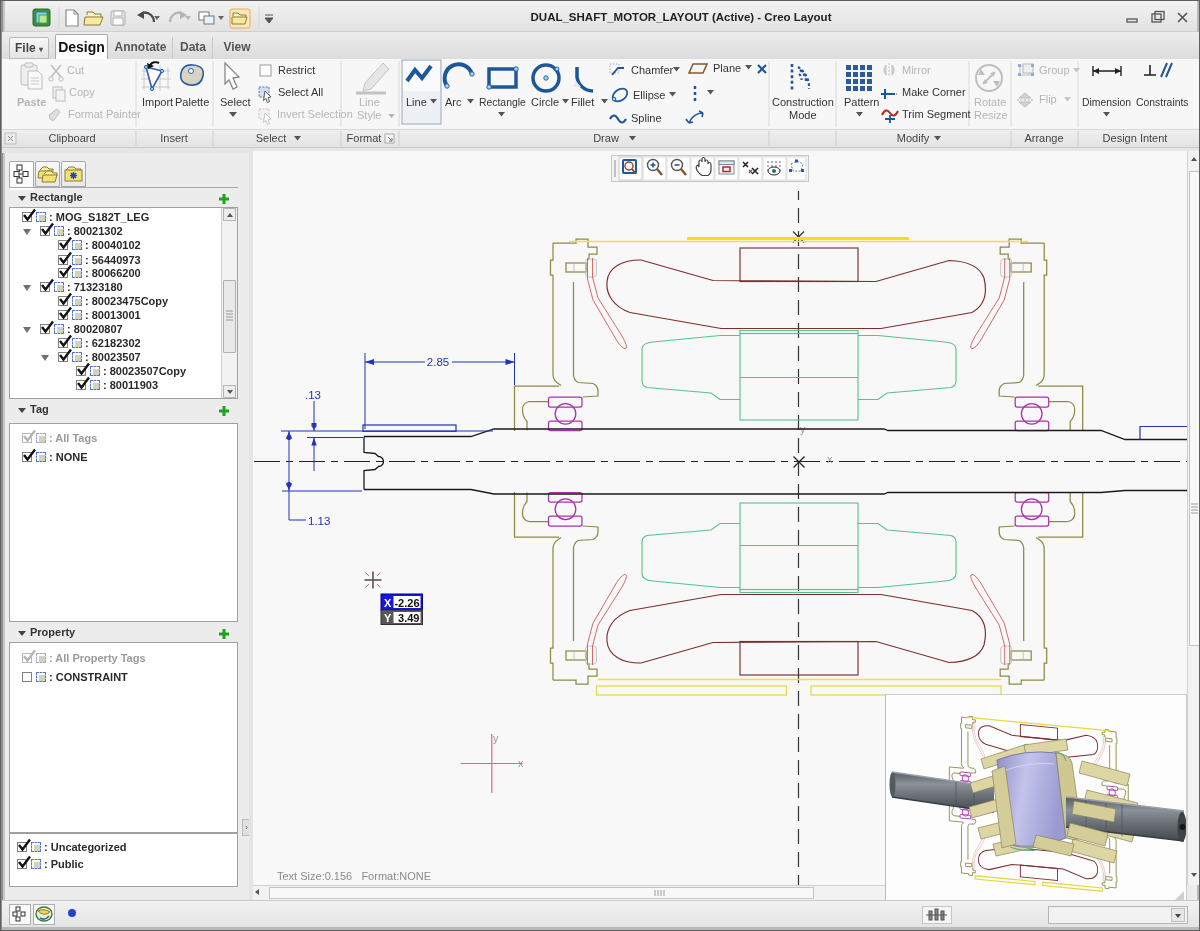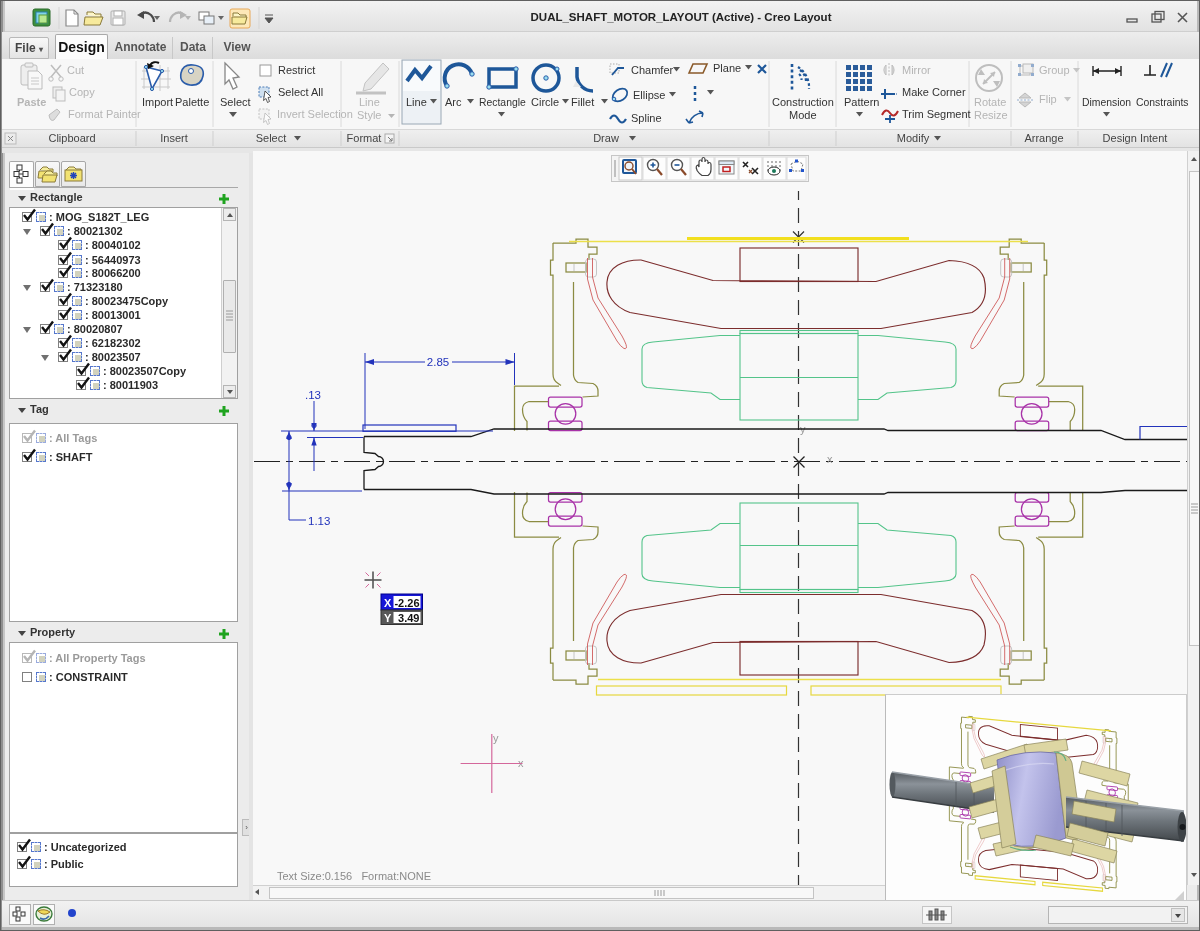--- a/index.html
+++ b/index.html
@@ -521,21 +521,21 @@
           <span class="ico"></span>
           <span class="tx">: All Tags</span>
         </div>
 <div class="tr" style="left:17px;top:299.0px">
           <span class="cb">
             <svg class="ck" width="15" height="14" style="position:absolute;left:-1px;top:-5px">
               <path d="M2,7 l3.5,4.5 L13,1.5" stroke="#141414" stroke-width="2.4" fill="none"></path>
             </svg>
           </span>
           <span class="ico"></span>
-          <span class="tx">: SHAFT</span>
+          <span class="tx">: NONE</span>
         </div>
 <div class="tr g" style="left:17px;top:499.5px">
           <span class="cb">
             <svg class="ck" width="15" height="14" style="position:absolute;left:-1px;top:-5px">
               <path d="M2,7 l3.5,4.5 L13,1.5" stroke="#b5b5b5" stroke-width="2.4" fill="none"></path>
             </svg>
           </span>
           <span class="ico"></span>
           <span class="tx">: All Property Tags</span>
         </div>

